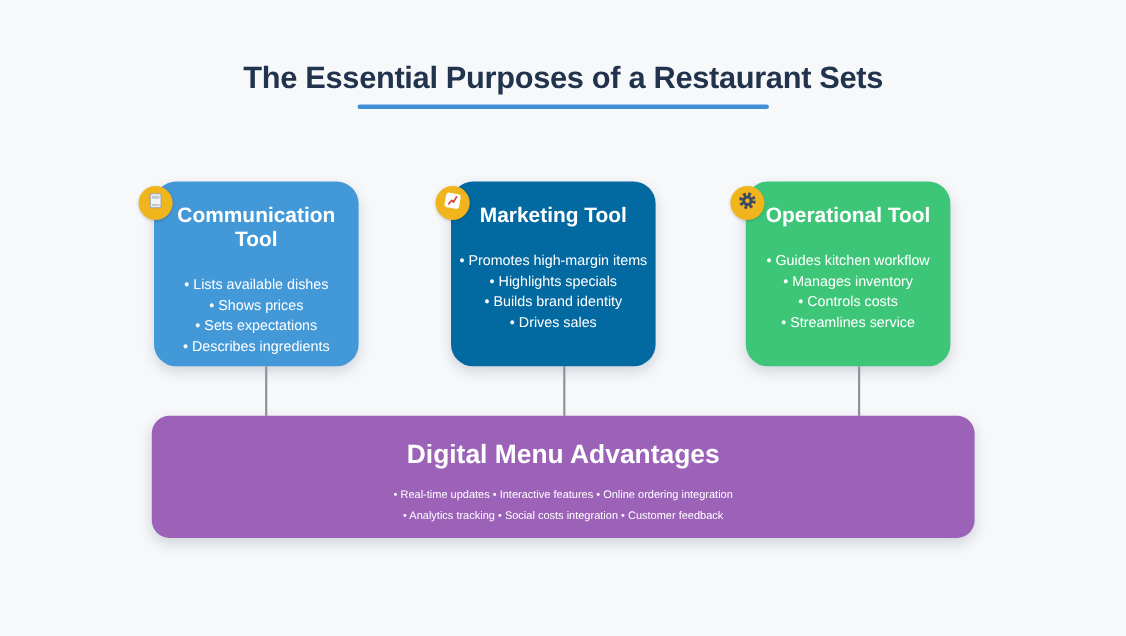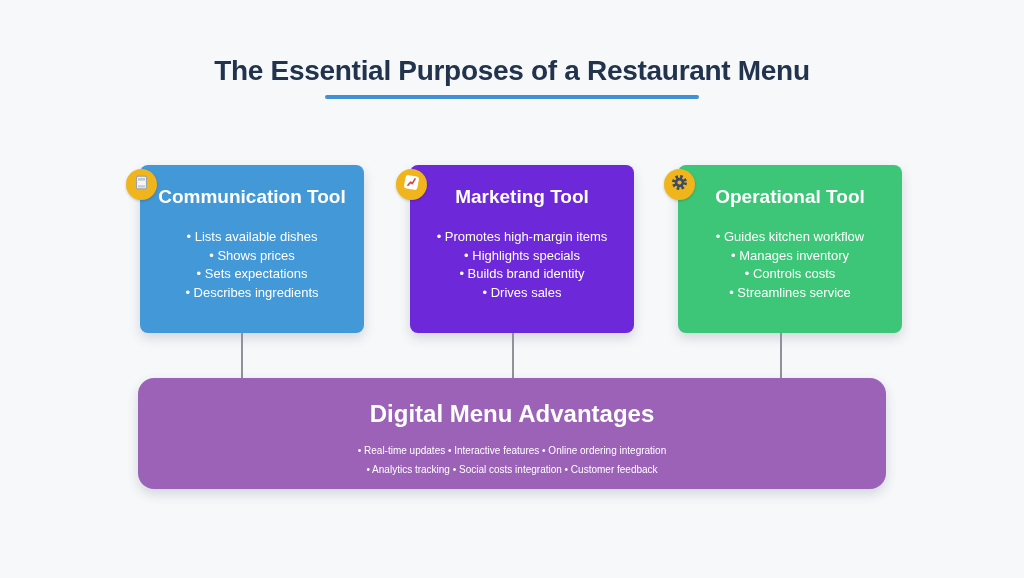--- a/index.html
+++ b/index.html
@@ -21,27 +21,27 @@
   }
   .title-underline {
     position: absolute; top: 95px; left: 325px;
     width: 374px; height: 4px;
     background: #4190d6; border-radius: 2px;
   }
 
   
   .card {
     position: absolute; top: 165px;
-    width: 224px; height: 168px;
-    border-radius: 8px;
+    width: 186px; height: 168px;
+    border-radius: 20px;
     color: #ffffff;
     box-shadow: 0 5px 12px rgba(40,60,90,0.18);
   }
   .card--communication { left: 140px; background: #4398d8; }
-  .card--marketing     { left: 410px; background: #6d28d9; }
+  .card--marketing     { left: 410px; background: #0369a1; }
   .card--operational   { left: 678px; background: #3ec678; }
 
   .card-badge {
     position: absolute; left: -14px; top: 4px;
     width: 31px; height: 31px; border-radius: 50%;
     background: #f0b41c;
     display: flex; align-items: center; justify-content: center;
     box-shadow: 0 1px 3px rgba(0,0,0,0.2);
   }
 
@@ -84,21 +84,21 @@
   .footer-lines {
     margin-top: 13px;
     font-size: 10px; line-height: 19px;
   }
 </style>
 </head>
 <body>
 
 <div class="stage">
 
-  <h1 class="main-title">The Essential Purposes of a Restaurant Menu</h1>
+  <h1 class="main-title">The Essential Purposes of a Restaurant Sets</h1>
   <div class="title-underline"></div>
 
   <div class="card card--communication">
     <div class="card-badge">
       <span>
         <svg width="17" height="17" viewBox="0 0 24 24">
           <rect x="5" y="3" width="14" height="18" rx="2" fill="#f4f5f6" stroke="#9aa2ad" stroke-width="1.5"></rect>
           <rect x="7" y="5.5" width="10" height="4" fill="#c3c9d1"></rect>
           <rect x="7" y="16" width="10" height="3" fill="#c3c9d1"></rect>
         </svg>

